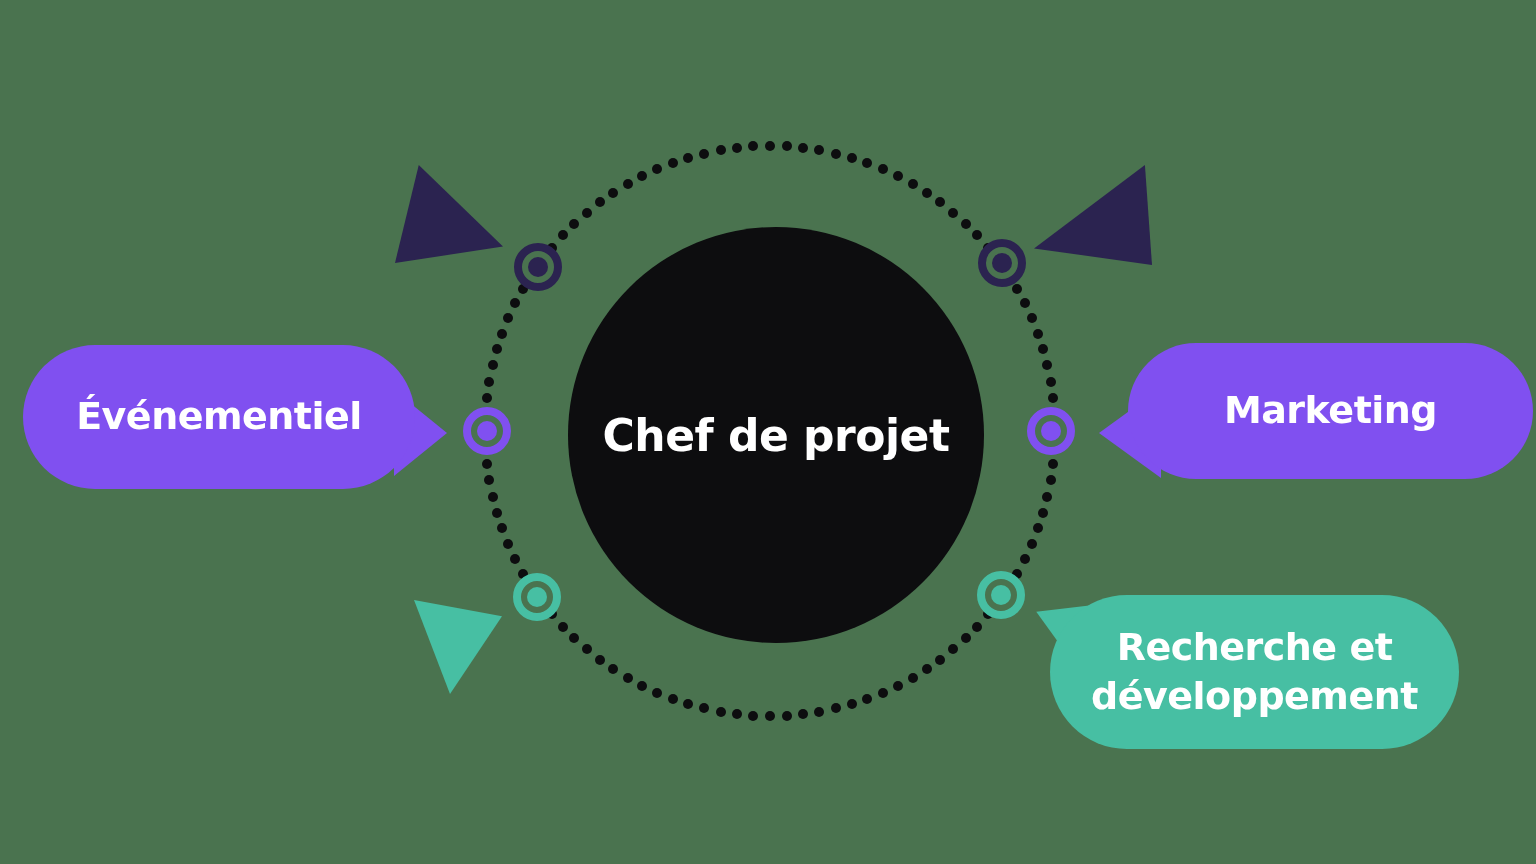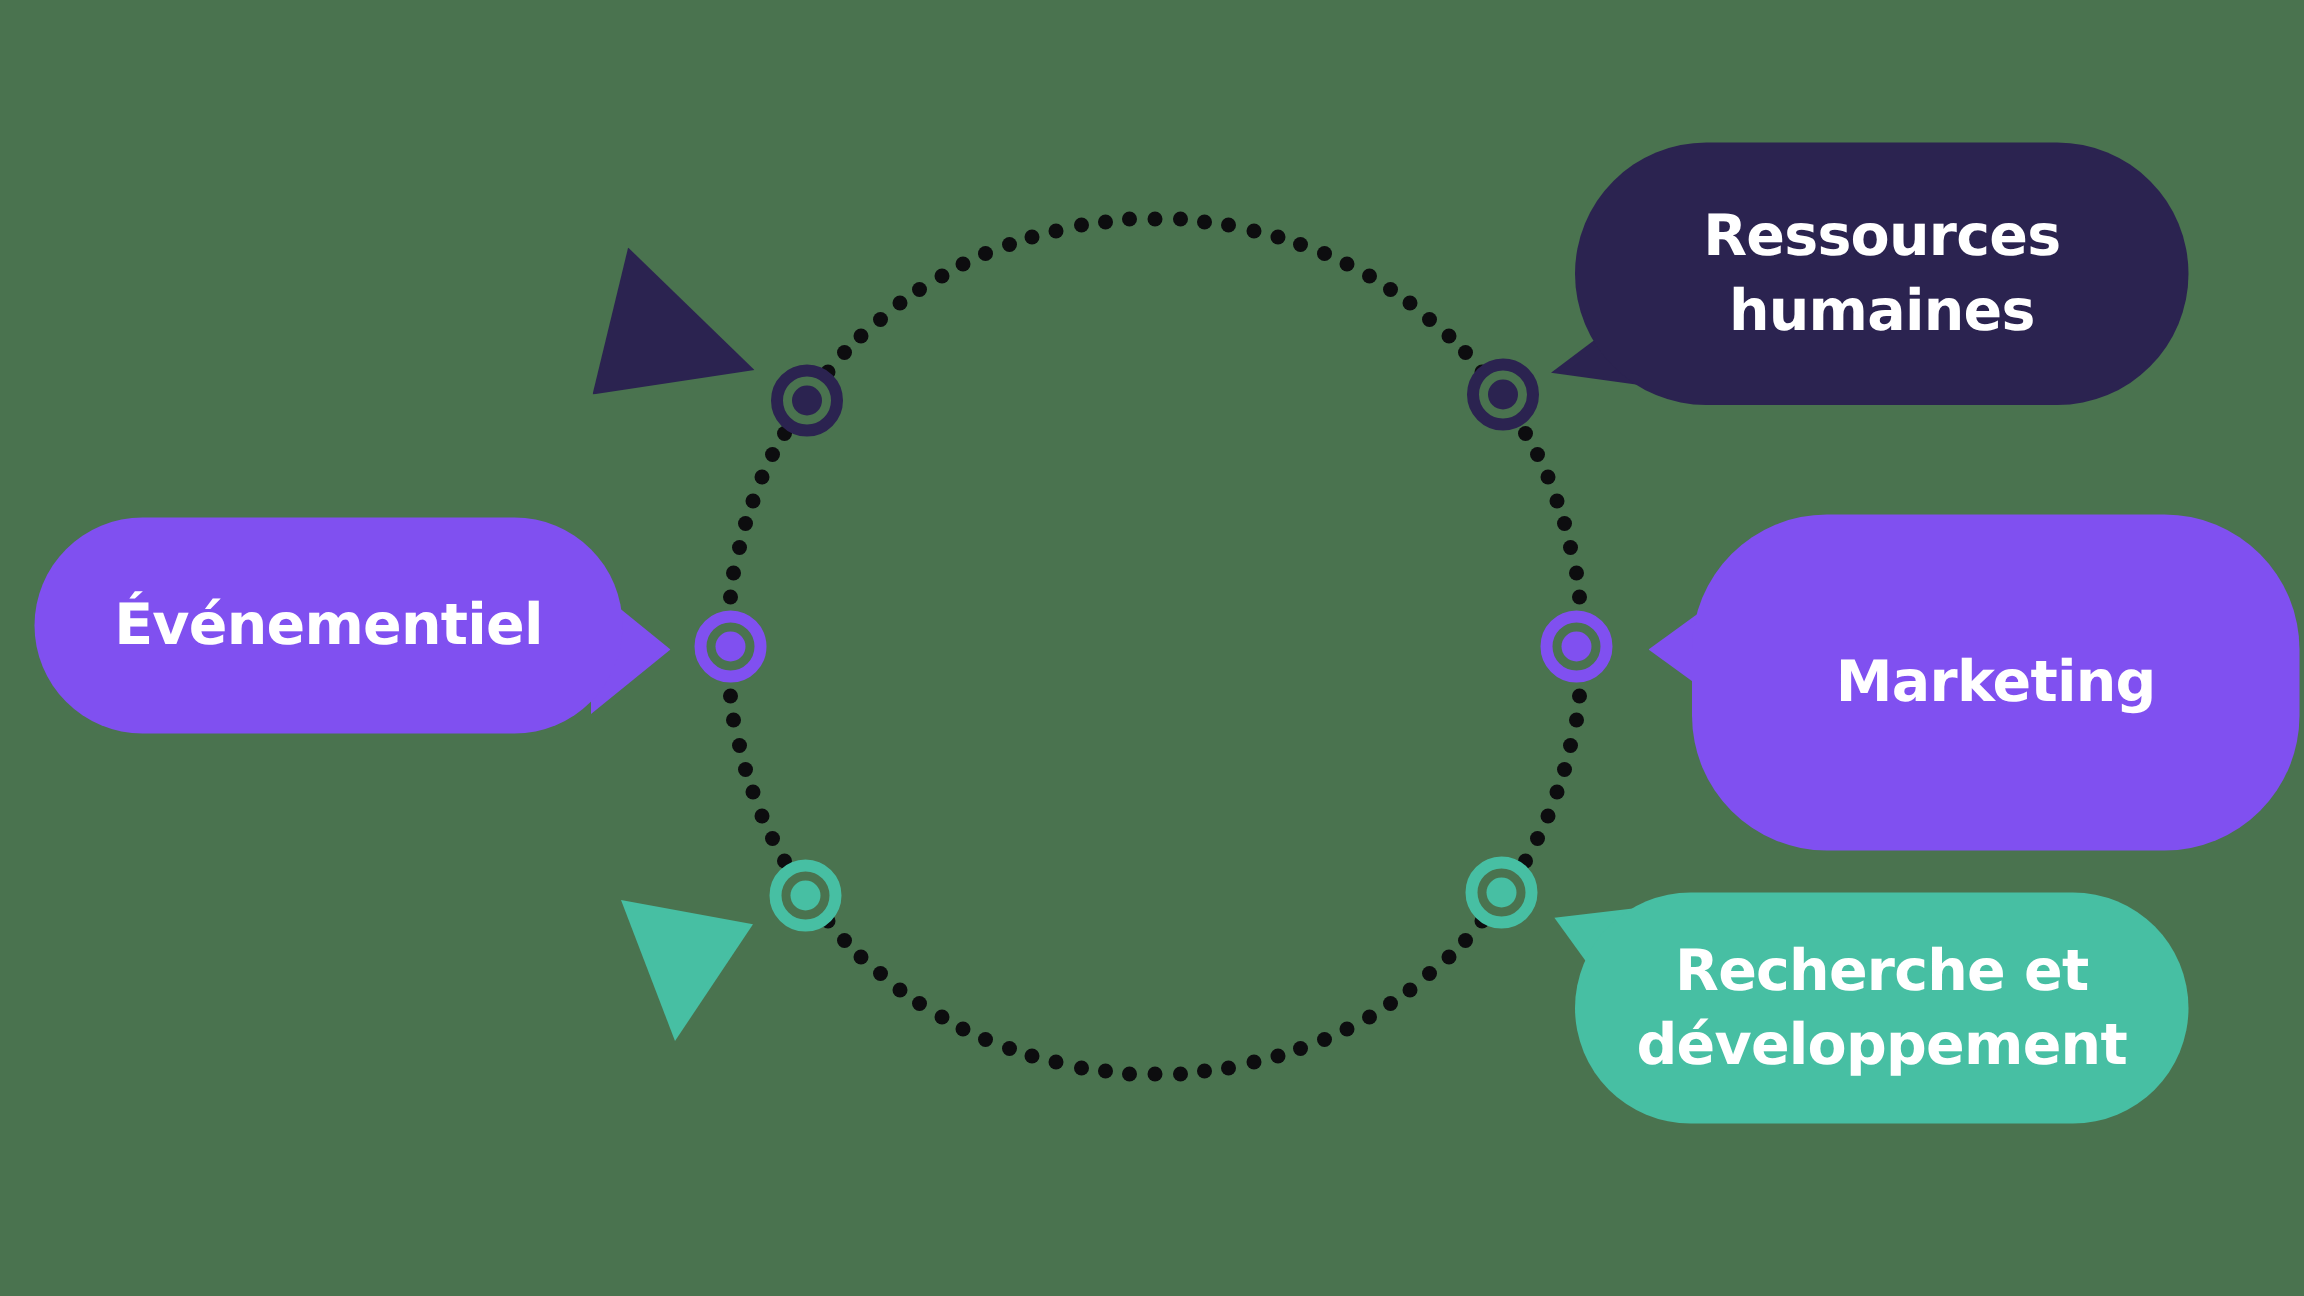--- a/index.html
+++ b/index.html
@@ -67,21 +67,21 @@
     padding:0 28px;z-index:4;
   }
   .bubble.navy{background:var(--navy)}
   .bubble.purple{background:var(--purple)}
   .bubble.teal{background:var(--teal)}
 
   .b1{left:87px;top:95px;width:400px;height:177px}
   .b2{left:23px;top:345px;width:392px;height:144px}
   .b3{left:87px;top:595px;width:400px;height:175px}
   .b4{left:1050px;top:95px;width:409px;height:175px}
-  .b5{left:1128px;top:343px;width:405px;height:224px}
+  .b5{left:1128px;top:343px;width:405px;height:136px}
   .b6{left:1050px;top:595px;width:409px;height:154px}
 
   
   .tail{position:absolute;z-index:4}
   .tail.navy{background:var(--navy)}
   .tail.purple{background:var(--purple)}
   .tail.teal{background:var(--teal)}
   .t1{left:395px;top:165px;width:108px;height:102px;
       clip-path:polygon(22% 0%,100% 80%,0% 96%)}
   .t2{left:394px;top:390px;width:53px;height:86px;
@@ -204,41 +204,41 @@
       <div class="dot" style="left: 1019.69px; top: 298.092px; background: rgb(13, 13, 15);"></div>
       <div class="dot" style="left: 1026.69px; top: 313.117px; background: rgb(13, 13, 15);"></div>
       <div class="dot" style="left: 1032.81px; top: 328.524px; background: rgb(13, 13, 15);"></div>
       <div class="dot" style="left: 1038.03px; top: 344.261px; background: rgb(13, 13, 15);"></div>
       <div class="dot" style="left: 1042.32px; top: 360.274px; background: rgb(13, 13, 15);"></div>
       <div class="dot" style="left: 1045.67px; top: 376.51px; background: rgb(13, 13, 15);"></div>
       <div class="dot" style="left: 1048.07px; top: 392.914px; background: rgb(13, 13, 15);"></div>
       <div class="dot" style="left: 1049.52px; top: 409.429px; background: rgb(13, 13, 15);"></div>
     </div>
 
+  <div class="center-circle">
+    <span>Chef de projet</span>
+  </div>
 
   <div class="ring navy pos-nl"></div>
   <div class="ring purple pos-pl"></div>
   <div class="ring teal pos-tl"></div>
   <div class="ring navy pos-nr"></div>
   <div class="ring purple pos-pr"></div>
   <div class="ring teal pos-tr"></div>
 
   <div class="tail navy t1"></div>
   <div class="tail purple t2"></div>
   <div class="tail teal t3"></div>
   <div class="tail navy t4"></div>
   <div class="tail purple t5"></div>
   <div class="tail teal t6"></div>
 
   <div class="bubble purple b2">
     <span>Événementiel</span>
   </div>
-  <div class="bubble navy b4">
-    <span>Ressources humaines</span>
-  </div>
   <div class="bubble purple b5">
     <span>Marketing</span>
   </div>
   <div class="bubble teal b6">
     <span>Recherche et développement</span>
   </div>
 
 </div>
 
 </body></html>

